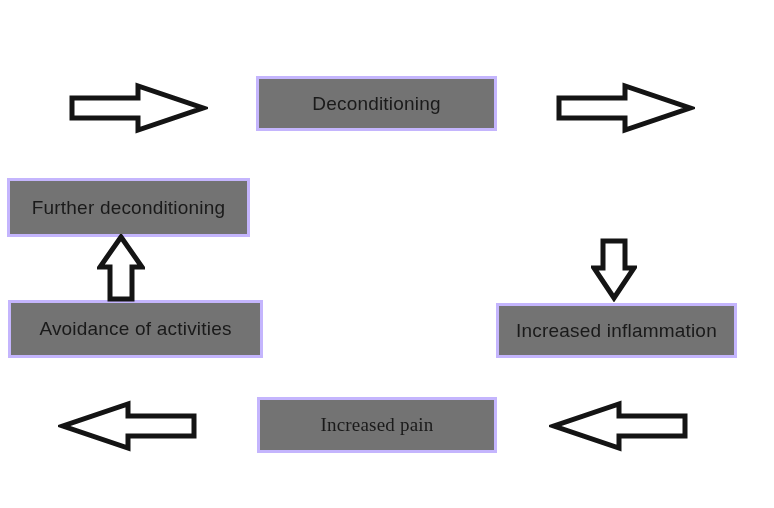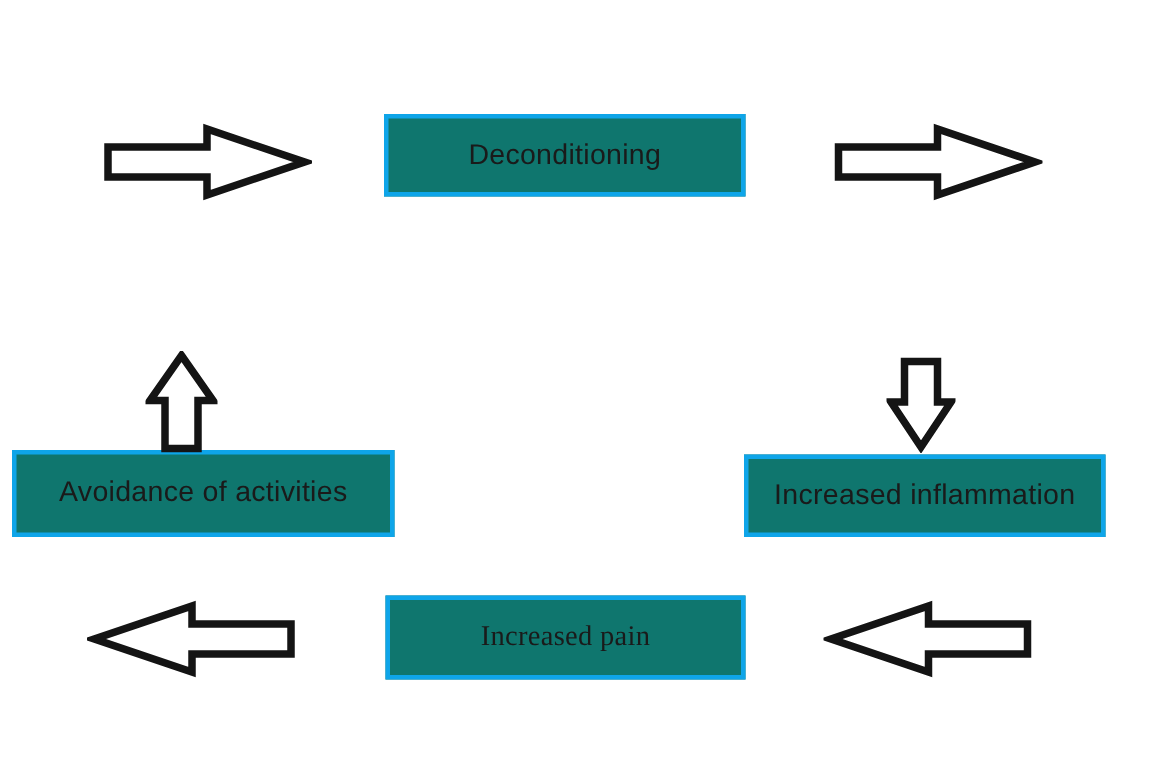--- a/index.html
+++ b/index.html
@@ -11,22 +11,22 @@
     position: relative;
     width: 774px;
     height: 508px;
     background: #ffffff;
     font-family: "Liberation Sans", sans-serif;
     overflow: hidden;
   }
   .node-box {
     position: absolute;
     box-sizing: border-box;
-    border: 3px solid #0ea5e9;
-    background: #0f766e;
+    border: 3px solid #c4b5fd;
+    background: #737373;
     display: flex;
     align-items: center;
     justify-content: center;
     font-size: 19px;
     color: #1a1a1a;
     text-align: center;
     letter-spacing: 0.2px;
   }
   .arrow {
     position: absolute;
@@ -54,20 +54,23 @@
 </style>
 </head>
 <body>
 
 <div class="canvas">
 
   <div class="node-box" id="box-deconditioning">
     <span>Deconditioning</span>
   </div>
 
+  <div class="node-box" id="box-further-deconditioning">
+    <span>Further deconditioning</span>
+  </div>
 
   <div class="node-box" id="box-avoidance">
     <span>Avoidance of activities</span>
   </div>
 
 
   <div class="node-box" id="box-increased-inflammation">
     <span>Increased inflammation</span>
   </div>
 

